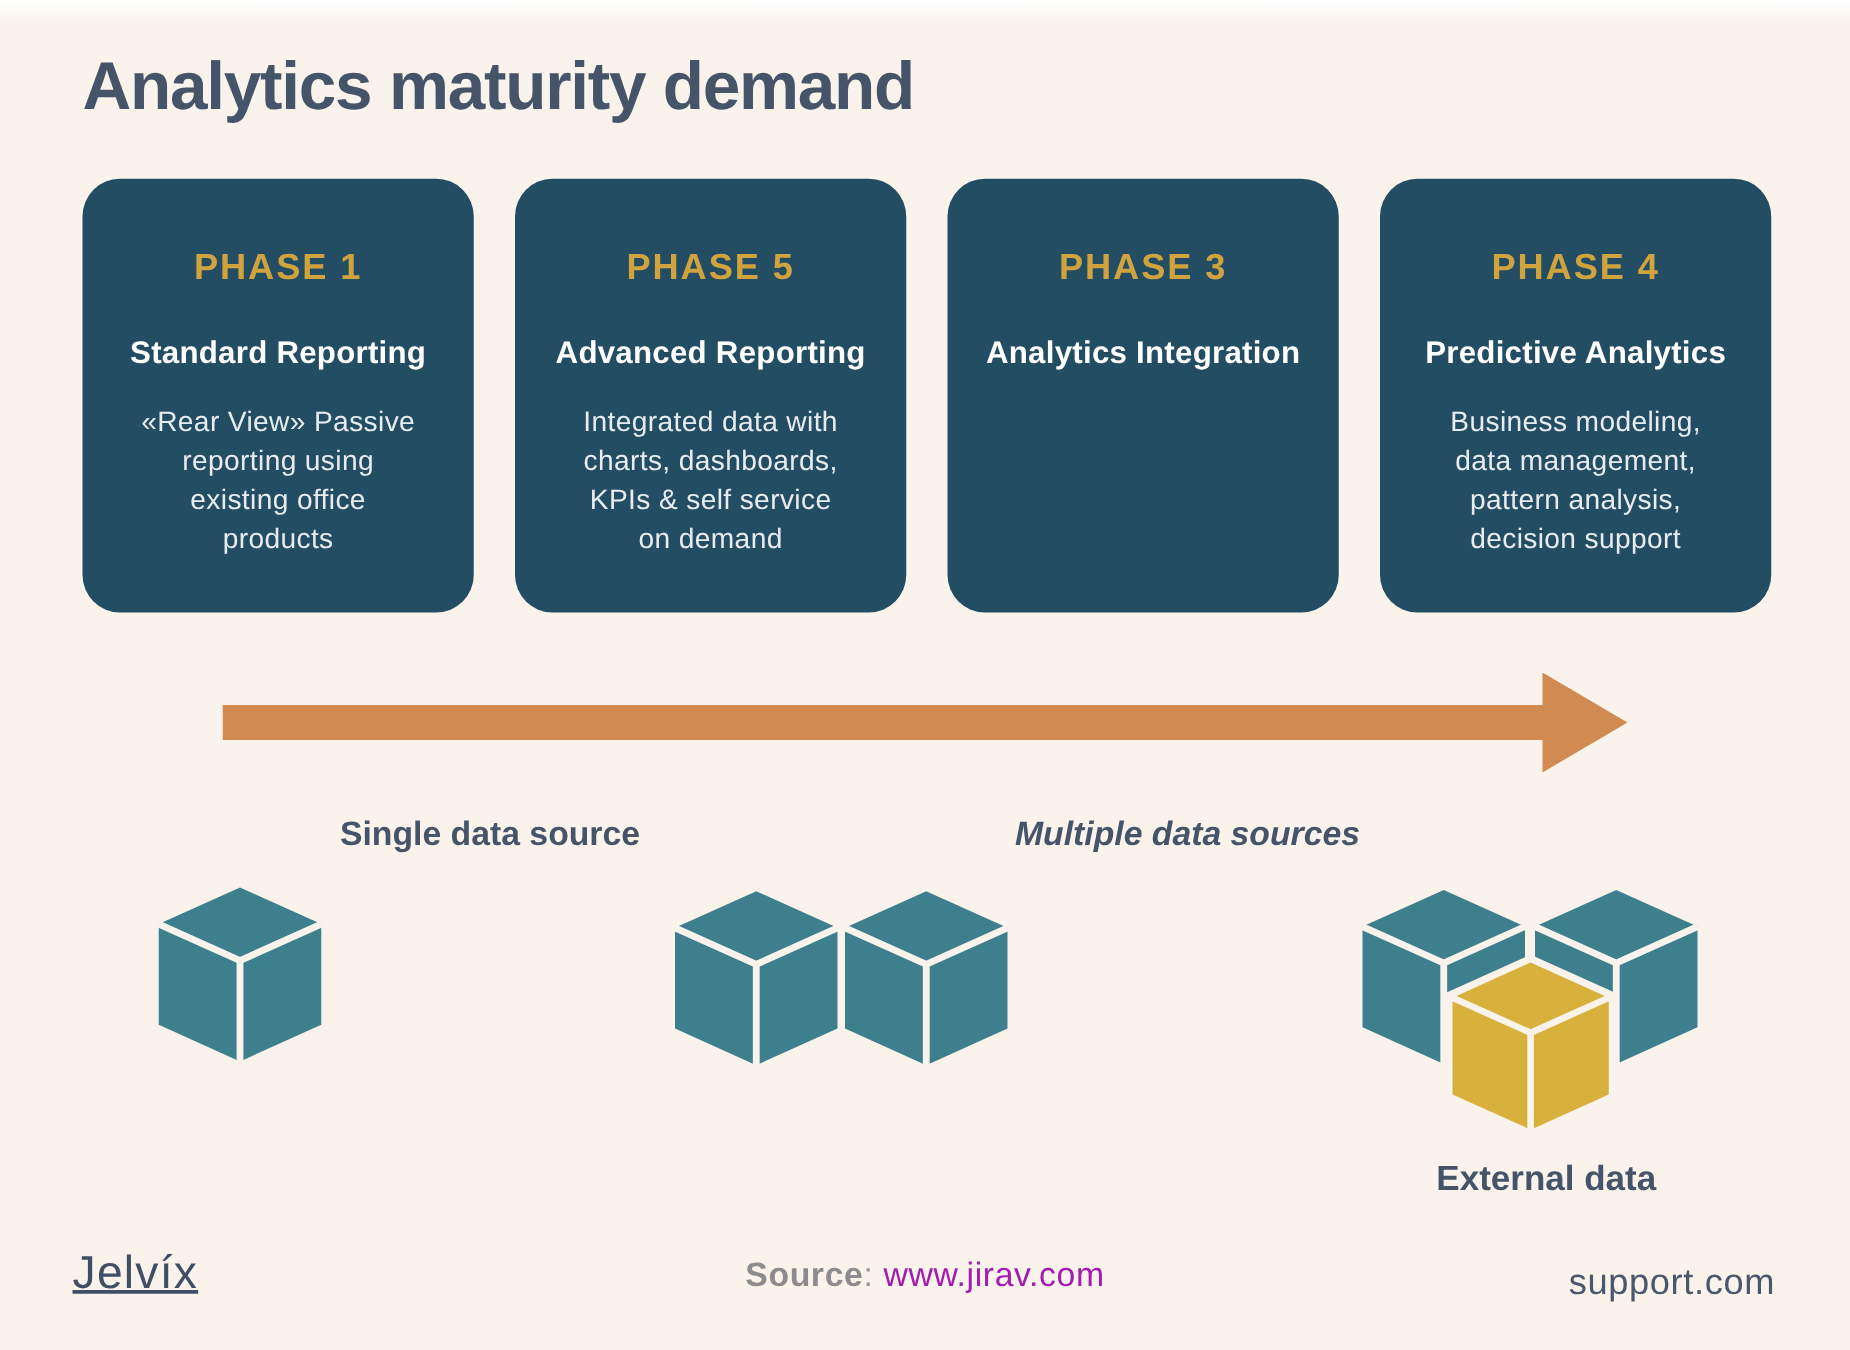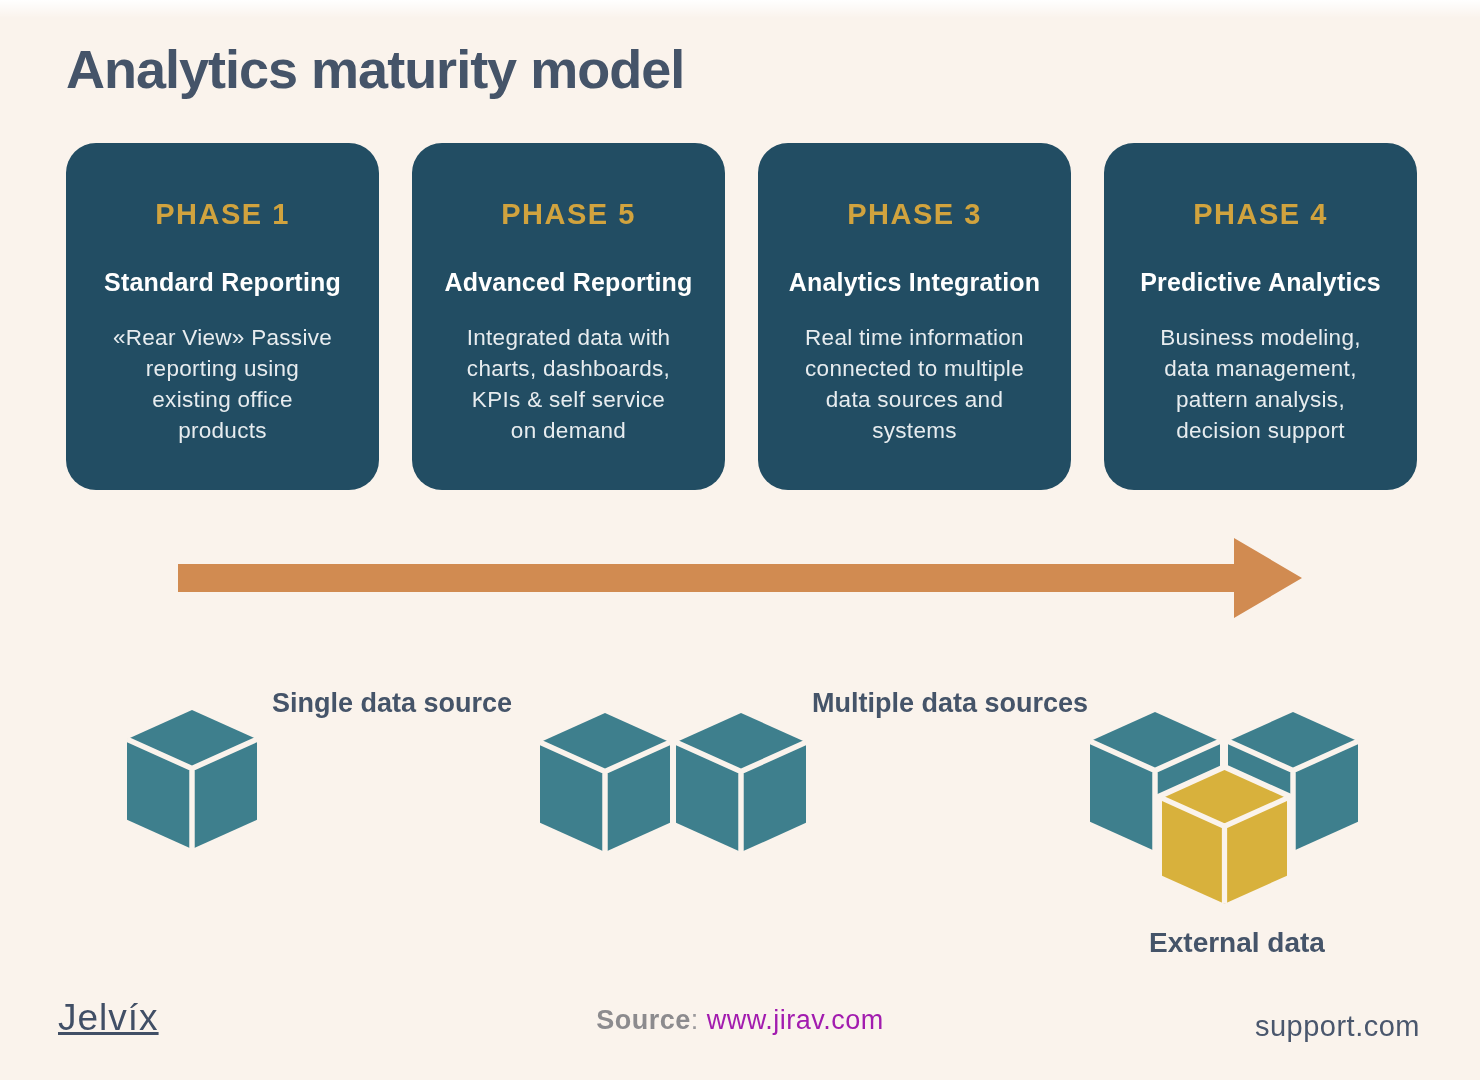--- a/index.html
+++ b/index.html
@@ -31,26 +31,26 @@
   .card-title { color:#ffffff; font-size:25px; font-weight:bold; margin-top:37px; letter-spacing:0.2px; }
   .card-desc {
     color:#e7ecef; font-size:22.5px; line-height:31px; margin-top:25px;
     white-space:pre-line; letter-spacing:0.3px;
   }
 
   .arrow-svg { position:absolute; left:178px; top:538px; }
   .arrow-shape { fill:var(--arrow-orange,#d18b51); }
 
   .axis-label {
-    position:absolute; top:688px; transform:translateX(-50%);
+    position:absolute; top:652px; transform:translateX(-50%);
     font-size:27px; font-weight:bold; color:var(--text-dark,#455469);
     white-space:nowrap;
   }
   .axis-label.single { left:392px; }
-  .axis-label.multiple { left:950px; }
+  .axis-label.multiple { left:950px;font-style:italic; }
 
   .cube-svg { position:absolute; overflow:visible; }
   .cube-single { left:127px; top:710px; }
   .cube-pair { left:540px; top:711px; }
   .cube-cluster { left:1090px; top:706px; }
   .cube-face { fill:var(--cube-teal,#3e7f8d); }
   .cube-sep { fill:none; stroke:var(--background,#faf3ec); stroke-width:4.2; }
   .cube-gold .cube-face {
     fill:var(--cube-gold,#d8b13c);
     stroke:var(--background,#faf3ec); stroke-width:9; paint-order:stroke;
@@ -78,21 +78,21 @@
     font-size:29px; color:#4a576d; letter-spacing:0.5px;
   }
   .site a { color:#4a576d; text-decoration:none; }
 </style>
 </head>
 <body>
 
 <div class="canvas">
   <div class="top-fade"></div>
 
-  <h1 class="page-title">Analytics maturity model</h1>
+  <h1 class="page-title">Analytics maturity demand</h1>
 
   <div class="cards">
     <div class="card">
       <div class="phase-label">PHASE 1</div>
       <div class="card-title">Standard Reporting</div>
       <div class="card-desc">«Rear View» Passive
 reporting using
 existing office
 products</div>
     </div>
@@ -100,24 +100,20 @@
       <div class="phase-label">PHASE 5</div>
       <div class="card-title">Advanced Reporting</div>
       <div class="card-desc">Integrated data with
 charts, dashboards,
 KPIs &amp; self service
 on demand</div>
     </div>
     <div class="card">
       <div class="phase-label">PHASE 3</div>
       <div class="card-title">Analytics Integration</div>
-      <div class="card-desc">Real time information
-connected to multiple
-data sources and
-systems</div>
     </div>
     <div class="card">
       <div class="phase-label">PHASE 4</div>
       <div class="card-title">Predictive Analytics</div>
       <div class="card-desc">Business modeling,
 data management,
 pattern analysis,
 decision support</div>
     </div>
   </div>

